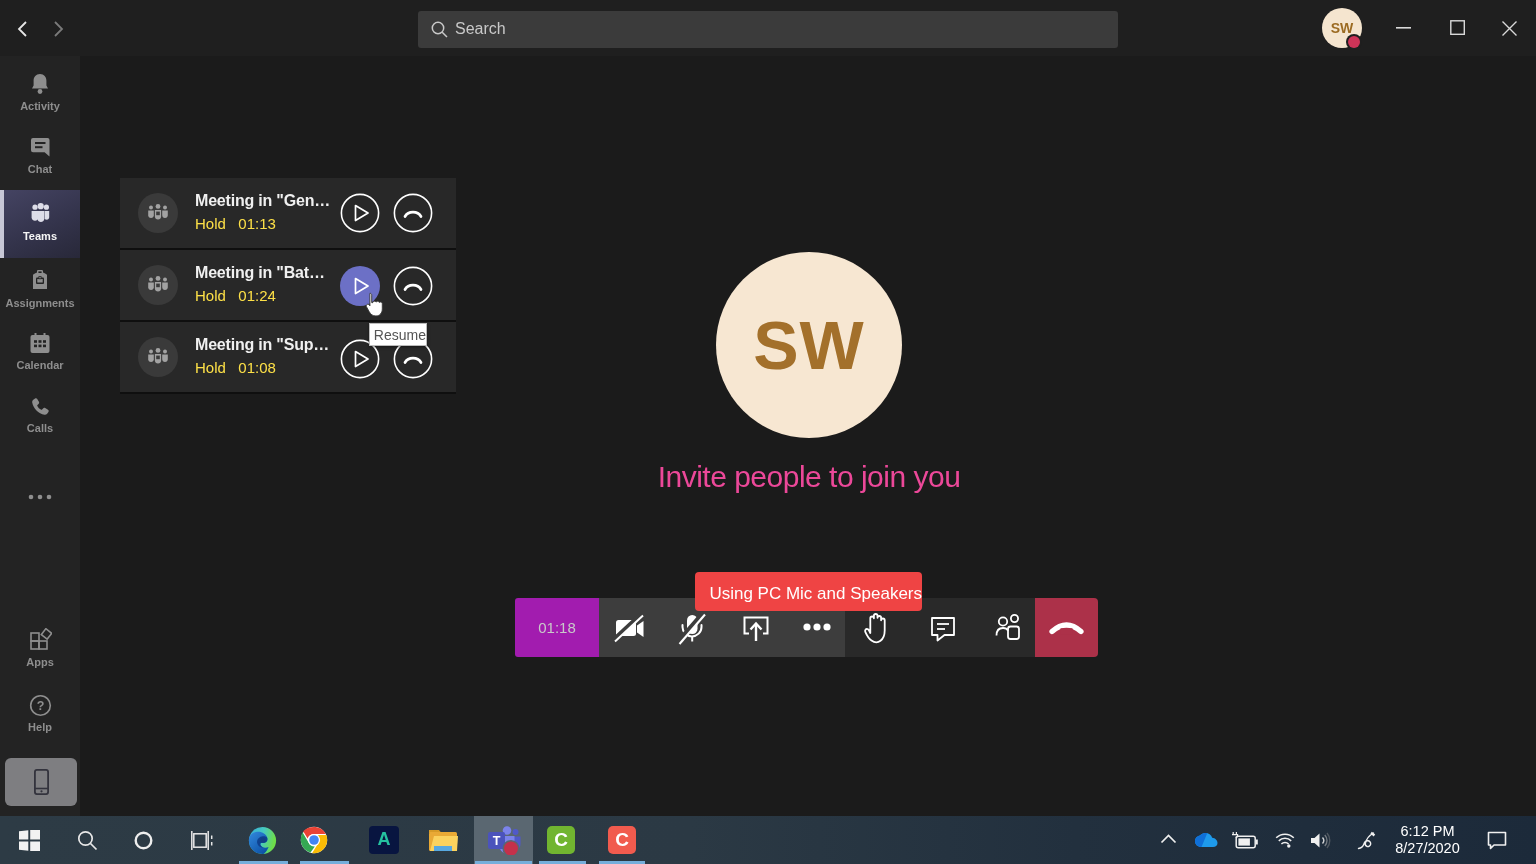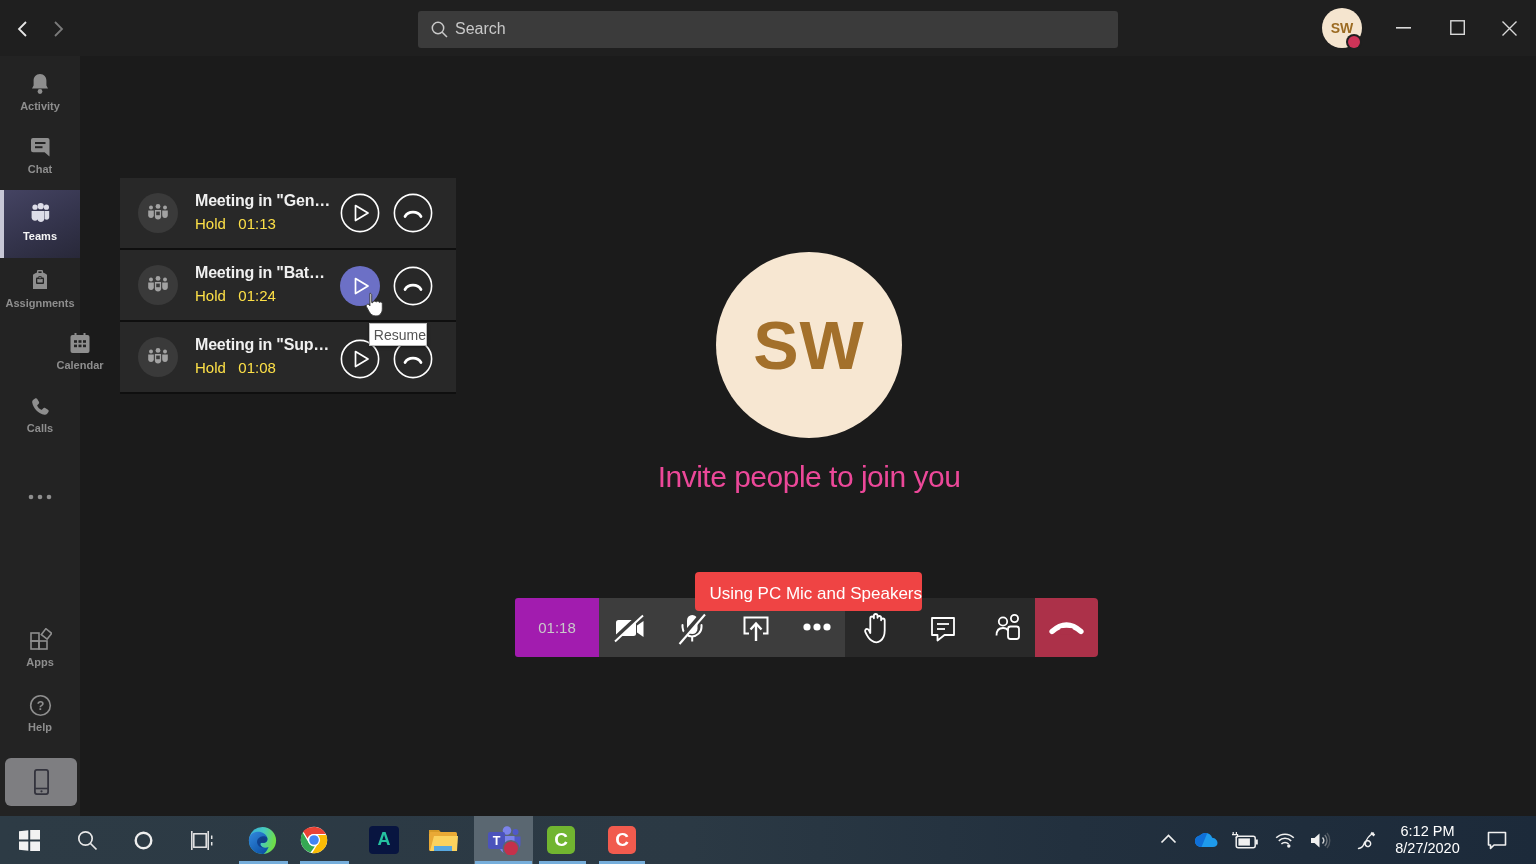--- a/index.html
+++ b/index.html
@@ -123,21 +123,21 @@
     <svg width="22" height="24" viewBox="0 0 22 24">
       <path d="M4 6 C4 6 5.5 4.2 8 3.6 L8 2.2 C8 1.4 8.6 1 9.4 1 L12.6 1 C13.4 1 14 1.4 14 2.2 L14 3.6 C16.5 4.2 18 6 18 6 L18 20 L4 20 Z" fill="#8e8e8e"></path>
       <rect x="9.4" y="2.4" width="3.2" height="1.6" fill="#232323"></rect>
       <rect x="7" y="8.5" width="8" height="6.5" rx="1" fill="#232323"></rect>
       <rect x="8.3" y="10" width="5.4" height="3.5" fill="#8e8e8e"></rect>
       <rect x="9.9" y="7.6" width="2.2" height="2.2" fill="#8e8e8e" stroke="#232323" stroke-width="0.8"></rect>
     </svg>
     <span class="lbl">Assignments</span>
   </div>
 
-  <div class="railitem" style="top:276px;margin-left:40px;">
+  <div class="railitem" style="top:276px;">
     <svg width="22" height="23" viewBox="0 0 22 23">
       <rect x="1.5" y="3" width="19" height="18" rx="2" fill="#8e8e8e"></rect>
       <rect x="5.5" y="1" width="2" height="4" fill="#8e8e8e"></rect>
       <rect x="14.5" y="1" width="2" height="4" fill="#8e8e8e"></rect>
       <g fill="#232323">
         <rect x="5" y="8.2" width="3" height="2.6"></rect>
           <rect x="9.5" y="8.2" width="3" height="2.6"></rect>
           <rect x="14" y="8.2" width="3" height="2.6"></rect>
         <rect x="5" y="12.6" width="3" height="2.6"></rect>
           <rect x="9.5" y="12.6" width="3" height="2.6"></rect>

